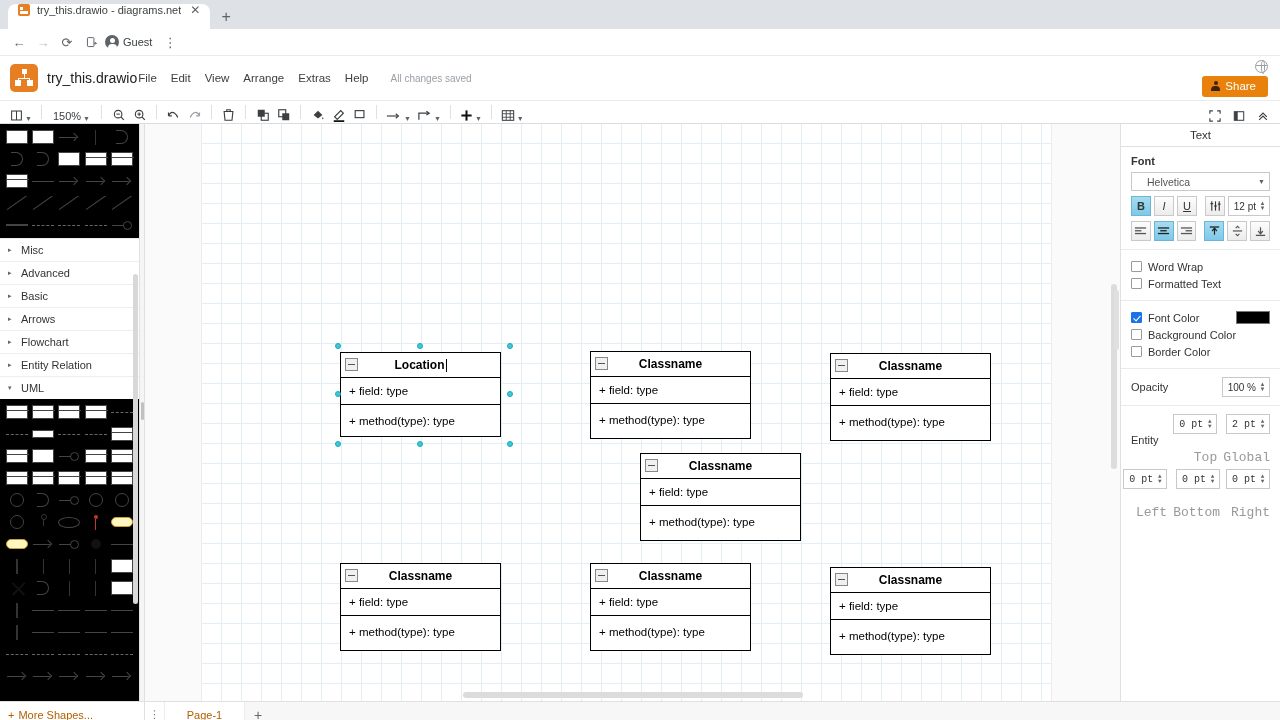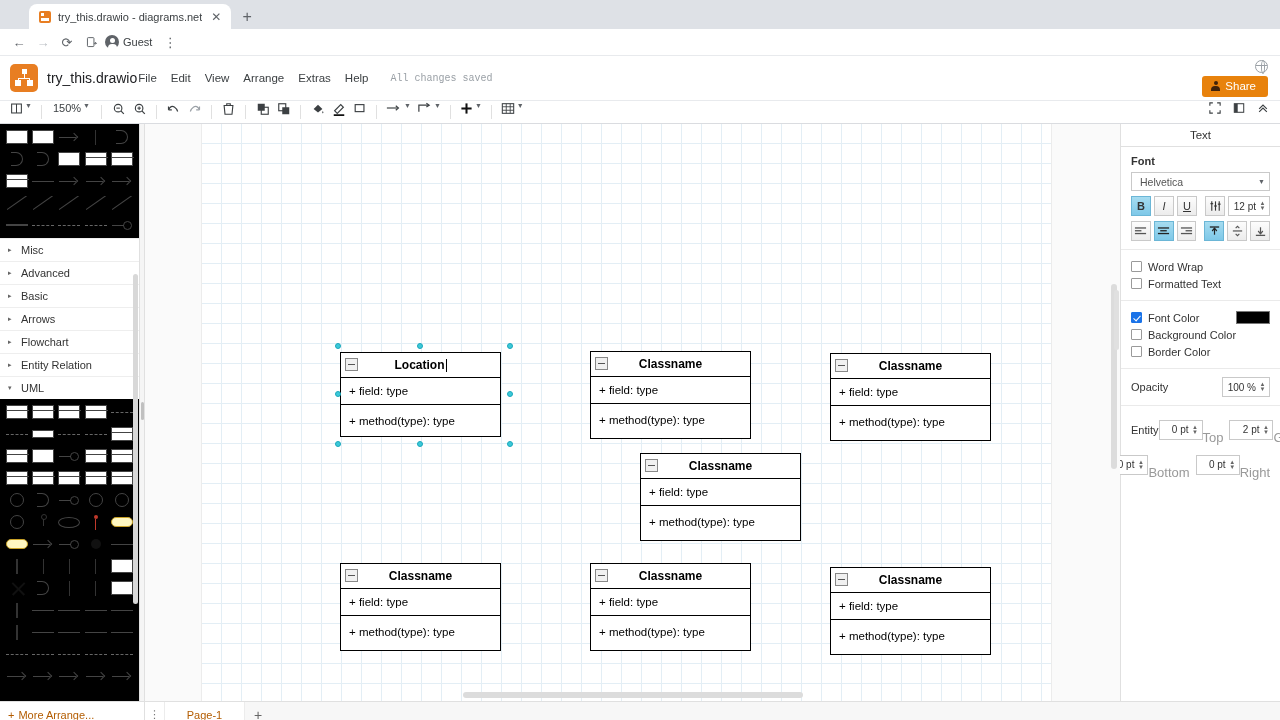--- a/index.html
+++ b/index.html
@@ -10,22 +10,22 @@
     -webkit-font-smoothing: antialiased;
   }
 
   
   .browser-tabstrip {
     height: 29px; background: #dee1e6;
     display: flex; align-items: flex-end; padding-left: 8px;
   }
   .tab {
     height: 25px; background: #ffffff; border-radius: 8px 8px 0 0;
-    display: flex; align-items: center; gap: 7px;
-    padding: 0 8px 0 10px; min-width: 150px; max-width: 240px; margin-left: 21px;
+    display: flex; align-items: flex-start; gap: 7px;
+    padding: 0 8px 0 10px; min-width: 150px; max-width: 240px;
   }
   .tab-favicon {
     width: 12px; height: 12px; border-radius: 2px;
     background: #e87e22; flex: 0 0 auto; position: relative;
   }
   .tab-favicon::before {
     content: ""; position: absolute; left: 2px; top: 2.5px;
     width: 3px; height: 3px; background: #fff;
   }
   .tab-favicon::after {
@@ -116,21 +116,21 @@
   .app-logo .lg-lleg {
     position: absolute; left: 8px; top: 13.5px; width: 1px; height: 3px; background: #fff;
   }
   .app-logo .lg-rleg {
     position: absolute; left: 19px; top: 13.5px; width: 1px; height: 3px; background: #fff;
   }
   .title-block { display: flex; flex-direction: row; gap: 1px; }
   .file-title { font-size: 14px; color: #202124; font-weight: 400; }
   .menubar { display: flex; align-items: center; gap: 14px; }
   .menu-item { font-size: 11.5px; color: #3c4043; cursor: pointer; }
-  .saved-text { font-size: 10px; color: #9aa0a6; margin-left: 8px; font-family: Liberation Mono, monospace; }
+  .saved-text { font-size: 10px; color: #9aa0a6; margin-left: 8px; }
   .header-right {
     margin-left: auto; display: flex; flex-direction: column;
     align-items: flex-end; gap: 3px; padding-right: 2px;
   }
   .globe-ico {
     width: 13px; height: 13px; border-radius: 50%;
     border: 1.2px solid #9aa0a6; position: relative; cursor: pointer;
   }
   .globe-ico::before {
     content: ""; position: absolute; left: 4.6px; top: -0.2px;
@@ -159,21 +159,21 @@
     width: 9px; height: 5px; border-radius: 4px 4px 0 0; background: #40220a;
   }
 
   
   .editor-toolbar {
     height: 24px; background: #ffffff; border-top: 1px solid #e8eaed;
     border-bottom: 1px solid #dadce0;
     display: flex; align-items: center; padding: 0 8px; gap: 2px;
   }
   .tb-btn {
-    height: 20px; min-width: 19px; display: flex; align-items: flex-start;
+    height: 20px; min-width: 19px; display: flex; align-items: flex-end;
     justify-content: center; cursor: pointer; color: #3c4043;
     font-size: 12px; padding: 0 2px; gap: 2px;
   }
   .tb-zoom { font-size: 11px; padding: 0 4px; }
   .caret { font-size: 7px; color: #5f6368; line-height: 1; }
   .tb-sep { width: 1px; height: 14px; background: #e0e0e0; margin: 0 5px; }
   .tb-right { margin-left: auto; display: flex; gap: 5px; align-items: center; }
 
   
   .main-row { display: flex; height: 577px; }
@@ -358,21 +358,21 @@
   }
   .fmt-header {
     height: 23px; display: flex; align-items: center; justify-content: center;
     border-bottom: 1px solid #e0e0e0; font-size: 11.5px; color: #333;
   }
   .fmt-sect { padding: 8px 10px; border-bottom: 1px solid #eaeaea; }
   .fmt-label { font-size: 11px; color: #333; margin-bottom: 5px; font-weight: bold; }
   .fmt-select {
     height: 19px; border: 1px solid #c9c9c9; background: #fff;
     display: flex; align-items: center; justify-content: space-between;
-    padding: 0 4px 0 8px; font-size: 10.5px; color: #555; cursor: pointer;
+    padding: 0 4px 0 15px; font-size: 10.5px; color: #555; cursor: pointer;
   }
   .btn-row { display: flex; gap: 3px; margin-top: 5px; }
   .fmt-btn {
     flex: 1; height: 20px; border: 1px solid #c9c9c9;
     background: linear-gradient(#fdfdfd, #ececec);
     display: flex; align-items: center; justify-content: center;
     font-size: 11px; color: #333; cursor: pointer;
   }
   .fmt-btn.active {
     background: linear-gradient(#a6dcf0, #7ec8e8); border-color: #6bb6d6;
@@ -403,21 +403,21 @@
     content: ""; position: absolute; left: 3px; top: 0.5px;
     width: 3px; height: 6px; border: solid #fff; border-width: 0 1.6px 1.6px 0;
     transform: rotate(42deg);
   }
   .color-swatch {
     width: 34px; height: 13px; background: #000; border: 1px solid #777;
     margin-left: auto;
   }
   .row-flex { display: flex; align-items: center; }
   .sp-grid { display: flex; align-items: flex-start; gap: 6px; margin-top: 4px; }
-  .sp-cell { display: flex; flex-direction: row; align-items: center; }
+  .sp-cell { display: flex; flex-direction: column; align-items: flex-end; font-family: Liberation Mono, monospace; }
   .sp-cap { font-size: 13px; color: #999; margin-top: 16px; }
   .fmt-scroll {
     position: absolute; right: 161px; top: 290px; width: 5px; height: 60px;
     background: #e0e0e0; border-radius: 3px;
   }
 
   
   .footer { height: 26px; display: flex; background: #fff; border-top: 1px solid #e0e0e0; }
   .footer-left {
     width: 145px; display: flex; align-items: center; padding-left: 8px;
@@ -1215,21 +1215,21 @@
       </div>
     </div>
   </div>
   <div class="fmt-scroll"></div>
 </div>
 
 <div class="footer">
   <div class="footer-left">
     <span class="more-shapes">
       <span>+</span>
-      <span>More Arrange...</span>
+      <span>More Shapes...</span>
     </span>
   </div>
   <div class="footer-right">
     <div class="page-menu">⋮</div>
     <div class="page-tab">Page-1</div>
     <div class="page-add">+</div>
     <div class="page-rest"></div>
   </div>
 </div>
 

